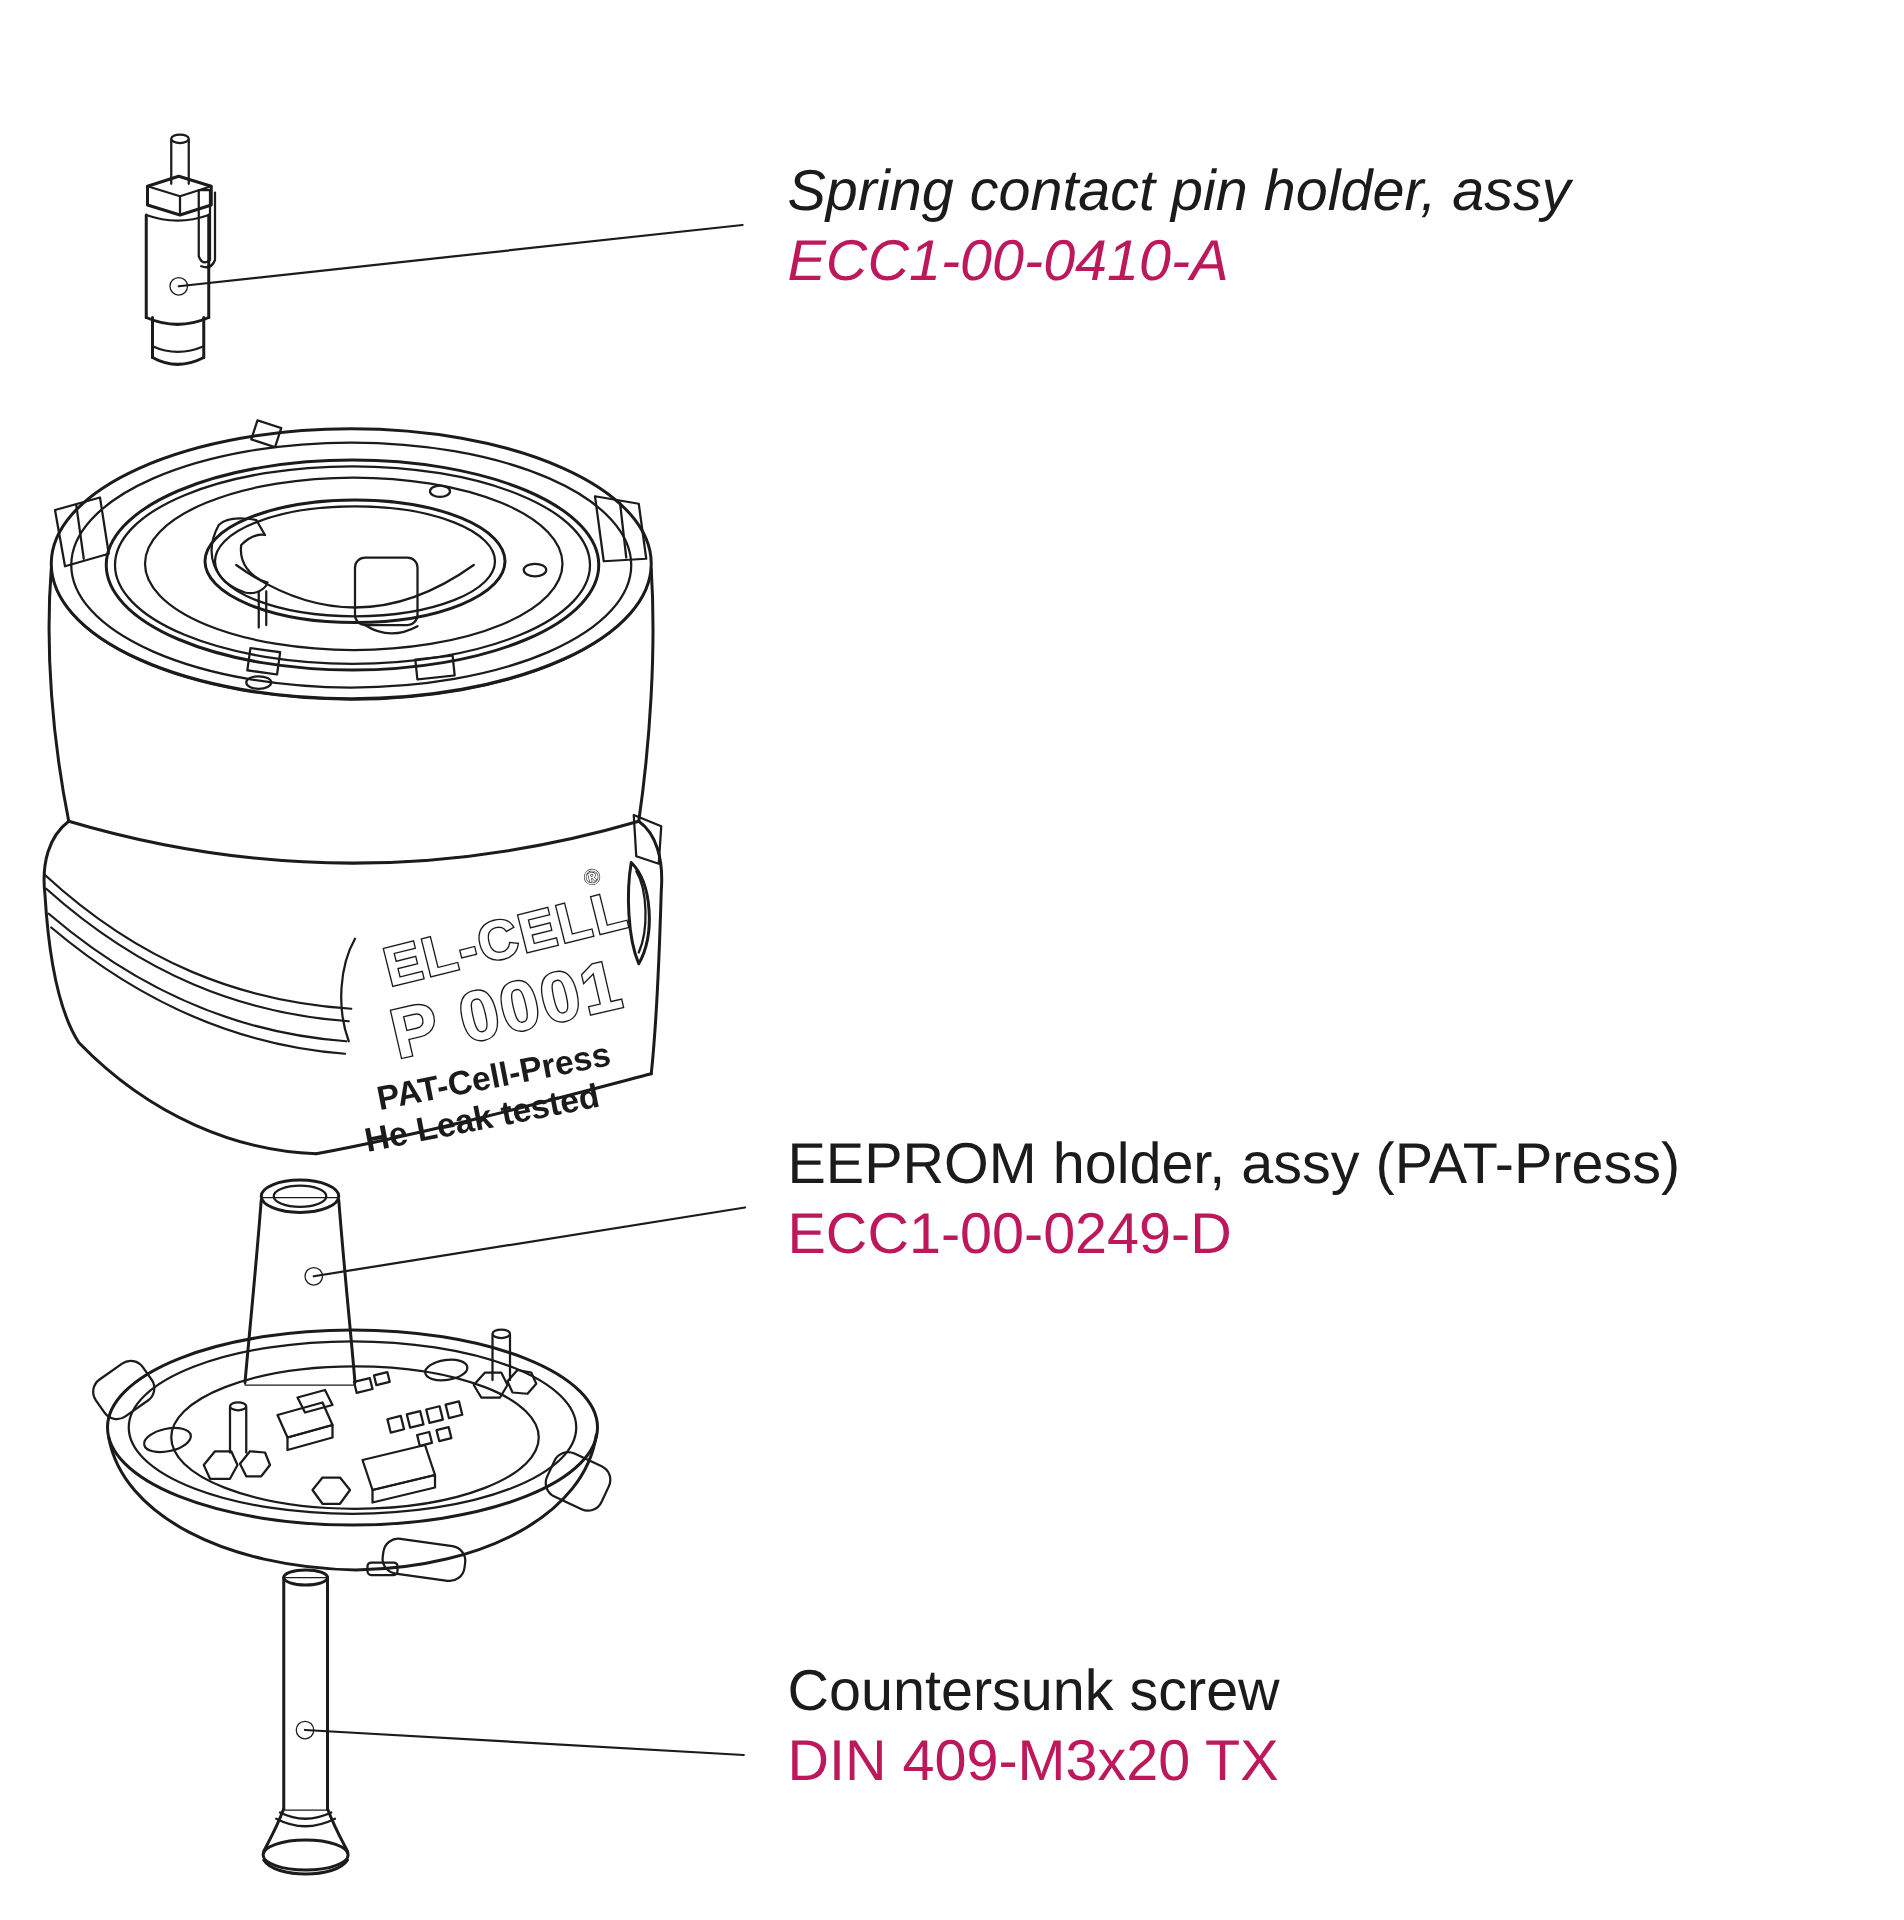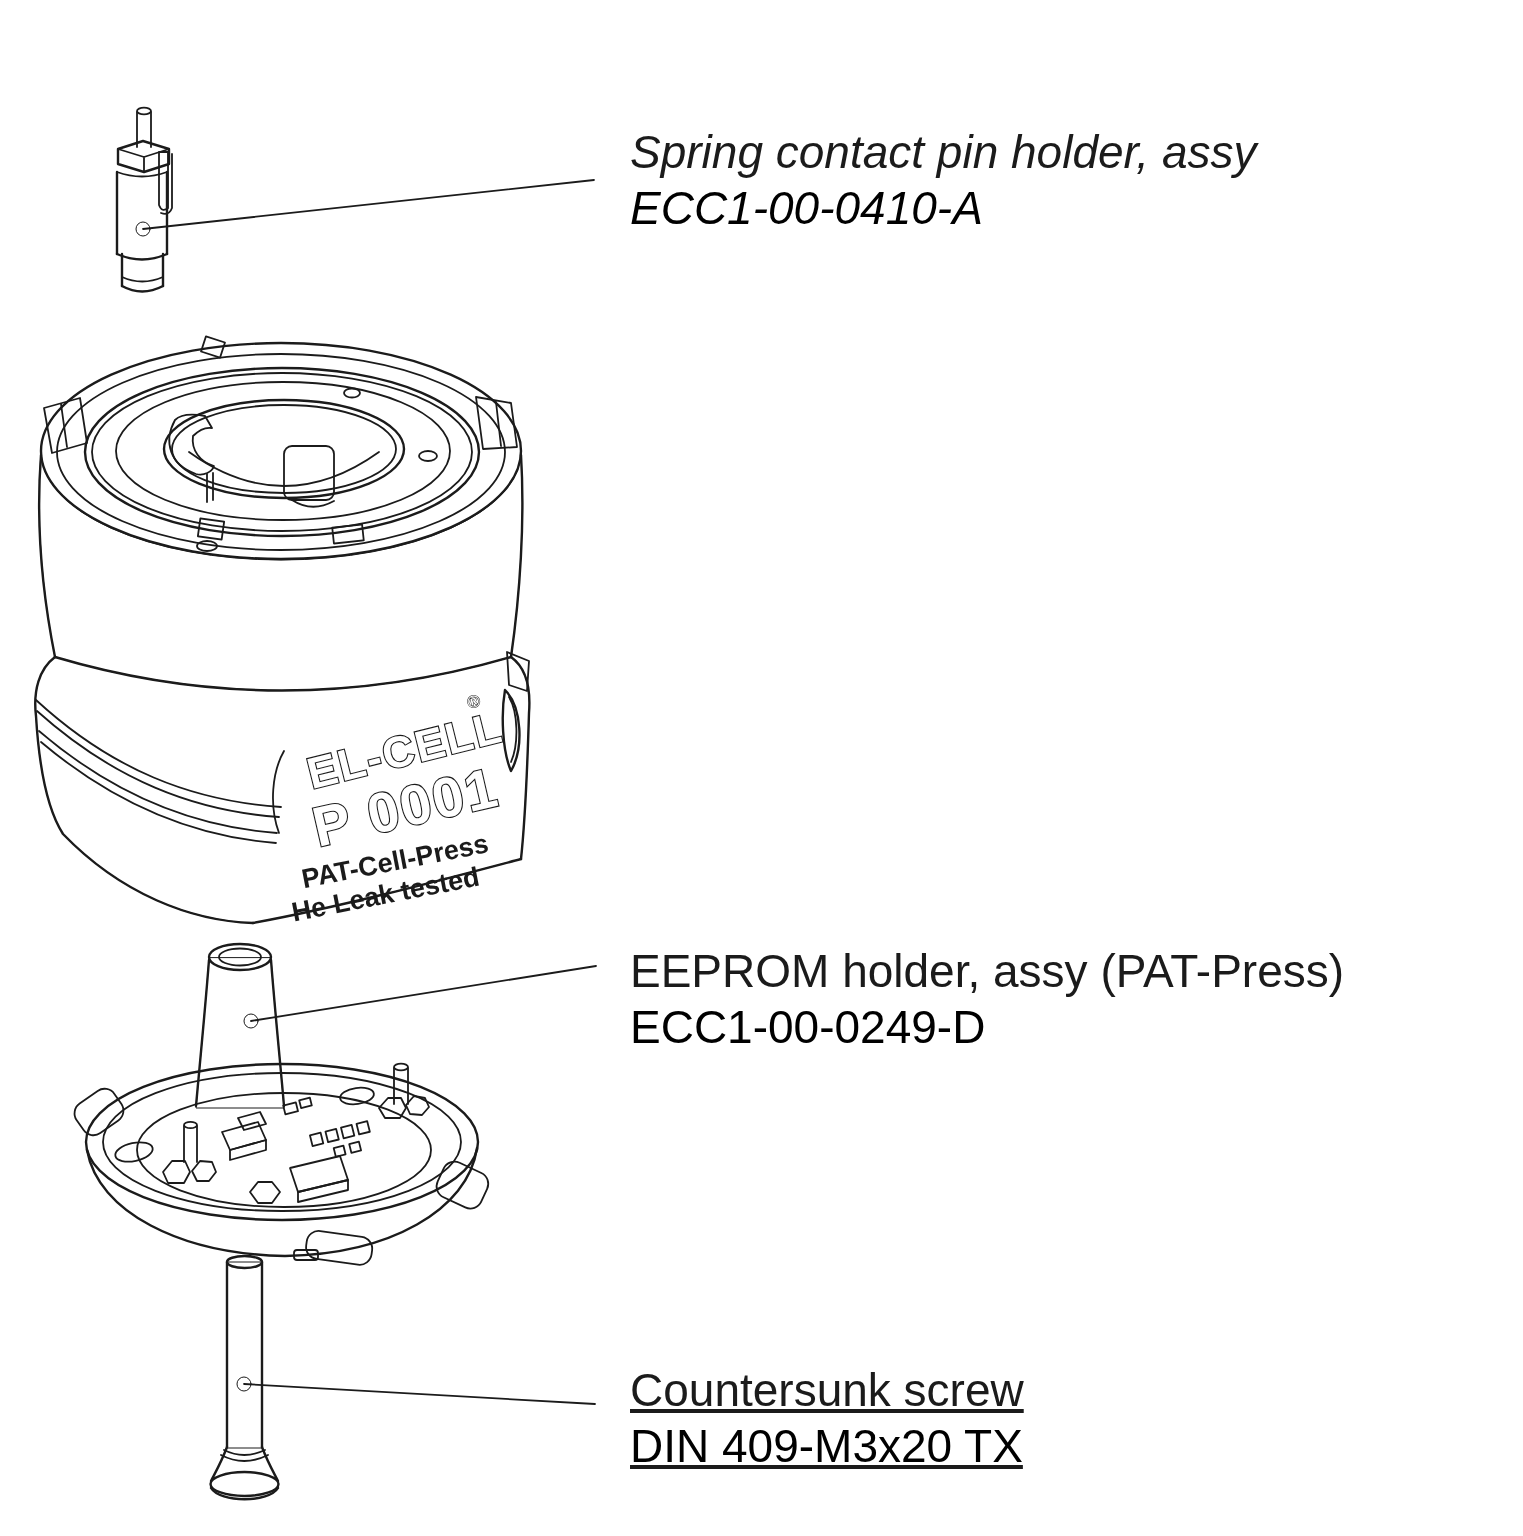--- a/index.html
+++ b/index.html
@@ -31,21 +31,21 @@
     fill:#1b1b1b;
     stroke:none;
   }
   .part-label{
     position:absolute;
     font-size:46px;
     line-height:1.22;
     color:#1b1b1b;
     white-space:nowrap;
   }
-  .part-code{color:#000000;}
+  .part-code{color:#be185d;}
 </style>
 </head>
 <body>
 
 <div class="stage">
 
   <svg class="drawing" width="1523" height="1536" viewBox="0 0 1523 1536">
 
     <g>
 
@@ -208,23 +208,23 @@
       <circle class="solid" cx="244" cy="1384" r="7"></circle>
       <line class="s1" x1="244" y1="1384" x2="595" y2="1404"></line>
     </g>
   </svg>
 
   <div class="part-label" style="left:630px; top:124px;font-style:italic;">
     <div>Spring contact pin holder, assy</div>
     <div class="part-code">ECC1-00-0410-A</div>
   </div>
 
-  <div class="part-label" style="left:630px; top:902px;margin-top:41px;">
+  <div class="part-label" style="left:630px; top:902px;">
     <div>EEPROM holder, assy (PAT-Press)</div>
     <div class="part-code">ECC1-00-0249-D</div>
   </div>
 
-  <div class="part-label" style="left:630px; top:1362px;text-decoration:underline;">
+  <div class="part-label" style="left:630px; top:1324px;">
     <div>Countersunk screw</div>
     <div class="part-code">DIN 409-M3x20 TX</div>
   </div>
 
 </div>
 
 </body></html>

